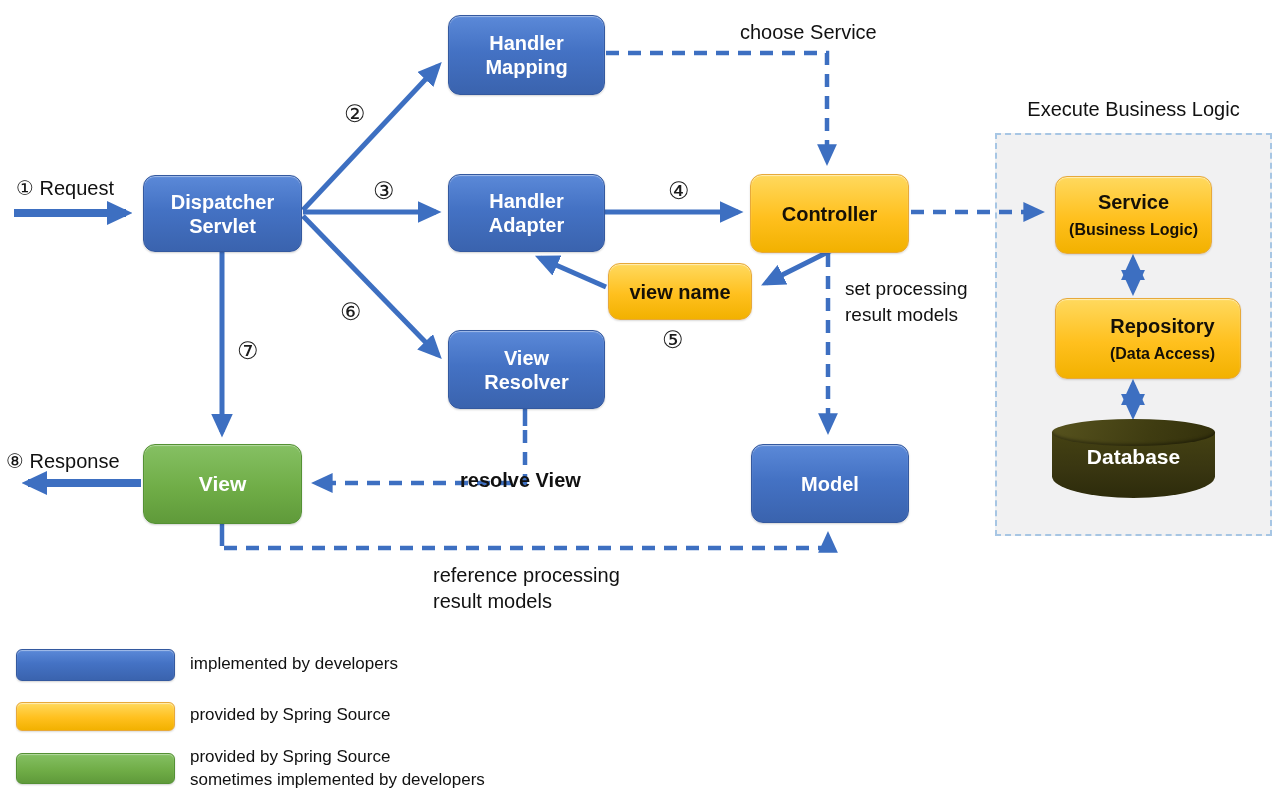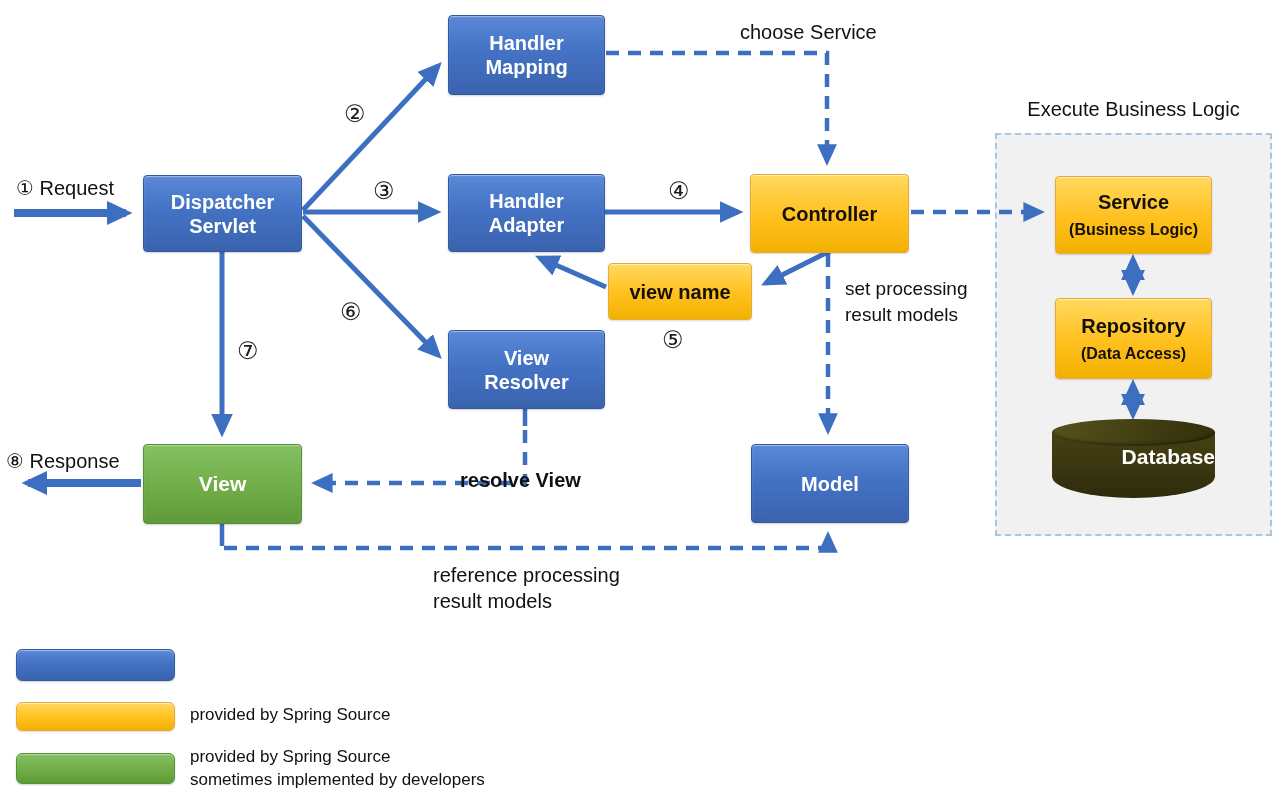--- a/index.html
+++ b/index.html
@@ -1,20 +1,20 @@
 <!DOCTYPE html>
 <html><head>
 <meta charset="utf-8">
 <style>
   html,body{margin:0;padding:0;background:#ffffff;}
   #stage{position:relative;width:1280px;height:801px;background:#ffffff;overflow:hidden;
          font-family:"Liberation Sans","DejaVu Sans",sans-serif;color:#111;}
   svg#wires{position:absolute;left:0;top:0;z-index:5;}
   .node{position:absolute;z-index:10;display:flex;flex-direction:column;align-items:center;
-        justify-content:center;text-align:center;border-radius:4px;line-height:1.2;}
+        justify-content:center;text-align:center;border-radius:12px;line-height:1.2;}
   .prelines{white-space:pre-line;}
   .blue{background:linear-gradient(180deg,#5b89d8 0%,#4472c4 45%,#3a63ae 100%);
         border:1px solid #34599f;color:#ffffff;font-weight:700;font-size:20px;
         box-shadow:inset 0 1px 1px rgba(255,255,255,.45), 0 1px 2px rgba(0,0,0,.18);}
   .yellow{background:linear-gradient(180deg,#ffd95e 0%,#ffc01e 55%,#f2b100 100%);
         border:1px solid #e7a93a;color:#151007;font-weight:700;font-size:20px;
         box-shadow:inset 0 1px 1px rgba(255,255,255,.55), 0 1px 2px rgba(0,0,0,.15);}
   .green{background:linear-gradient(180deg,#85c063 0%,#70ad47 55%,#5f9a3a 100%);
         border:1px solid #549134;color:#ffffff;font-weight:700;font-size:21px;
         box-shadow:inset 0 1px 1px rgba(255,255,255,.4), 0 1px 2px rgba(0,0,0,.18);}
@@ -25,21 +25,21 @@
   .num{position:absolute;z-index:12;font-size:24px;color:#1b1b1b;
        font-family:"DejaVu Sans","Liberation Sans",sans-serif;}
   
   .cyl{position:absolute;left:1052px;top:419px;width:163px;height:80px;z-index:10;}
   .cyl .body{position:absolute;left:0;top:13px;width:100%;height:66px;
        background:linear-gradient(180deg,#454213 0%,#393611 55%,#2d2b0b 100%);
        border-radius:0 0 82px 82px / 0 0 22px 22px;}
   .cyl .top{position:absolute;left:0;top:0;width:100%;height:27px;border-radius:50%;
        background:linear-gradient(115deg,#57531e 0%,#3f3c11 60%,#33300c 100%);
        box-shadow:inset 0 -2px 3px rgba(0,0,0,.35);}
-  .cyl .cap{position:absolute;left:0;top:26px;width:100%;text-align:right;
+  .cyl .cap{position:absolute;left:0;top:26px;width:100%;text-align:center;
        color:#fff;font-weight:700;font-size:21px;z-index:3;}
   
   .swatch{position:absolute;left:16px;width:157px;border-radius:6px;z-index:10;}
   .legend-label{position:absolute;left:190px;z-index:10;font-size:17px;color:#111;line-height:1.35;}
 </style>
 </head>
 <body>
 
 <div id="stage">
 
@@ -86,21 +86,21 @@
 Resolver</div>
   <div class="node yellow" style="left:750px;top:174px;width:157px;height:77px;">Controller</div>
   <div class="node blue" style="left:751px;top:444px;width:156px;height:77px;">Model</div>
   <div class="node yellow" style="left:608px;top:263px;width:142px;height:55px;">view name</div>
   <div class="node green" style="left:143px;top:444px;width:157px;height:78px;">View</div>
 
   <div class="node yellow" style="left:1055px;top:176px;width:155px;height:76px;">
     <span>Service</span>
     <span class="sub">(Business Logic)</span>
   </div>
-  <div class="node yellow" style="left:1055px;top:298px;width:155px;height:79px;">
+  <div class="node yellow" style="left:1055px;top:298px;width:155px;height:79px;padding-left:29px;">
     <span>Repository</span>
     <span class="sub">(Data Access)</span>
   </div>
 
   <div class="cyl">
     <div class="body"></div>
     <div class="top"></div>
     <div class="cap">Database</div>
   </div>
 
@@ -115,19 +115,20 @@
 result models</div>
 
   <div class="num" style="left:344px;top:100px;">②</div>
   <div class="num" style="left:373px;top:177px;">③</div>
   <div class="num" style="left:668px;top:177px;">④</div>
   <div class="num" style="left:662px;top:326px;">⑤</div>
   <div class="num" style="left:340px;top:298px;">⑥</div>
   <div class="num" style="left:237px;top:337px;">⑦</div>
 
   <div class="swatch blue" style="top:649px;height:30px;"></div>
+  <div class="legend-label" style="top:653px;">implemented by developers</div>
   <div class="swatch yellow" style="top:702px;height:27px;"></div>
   <div class="legend-label" style="top:704px;">provided by Spring Source</div>
   <div class="swatch green" style="top:753px;height:29px;"></div>
   <div class="legend-label prelines" style="top:746px;">provided by Spring Source
 sometimes implemented by developers</div>
 
 </div>
 
 </body></html>

